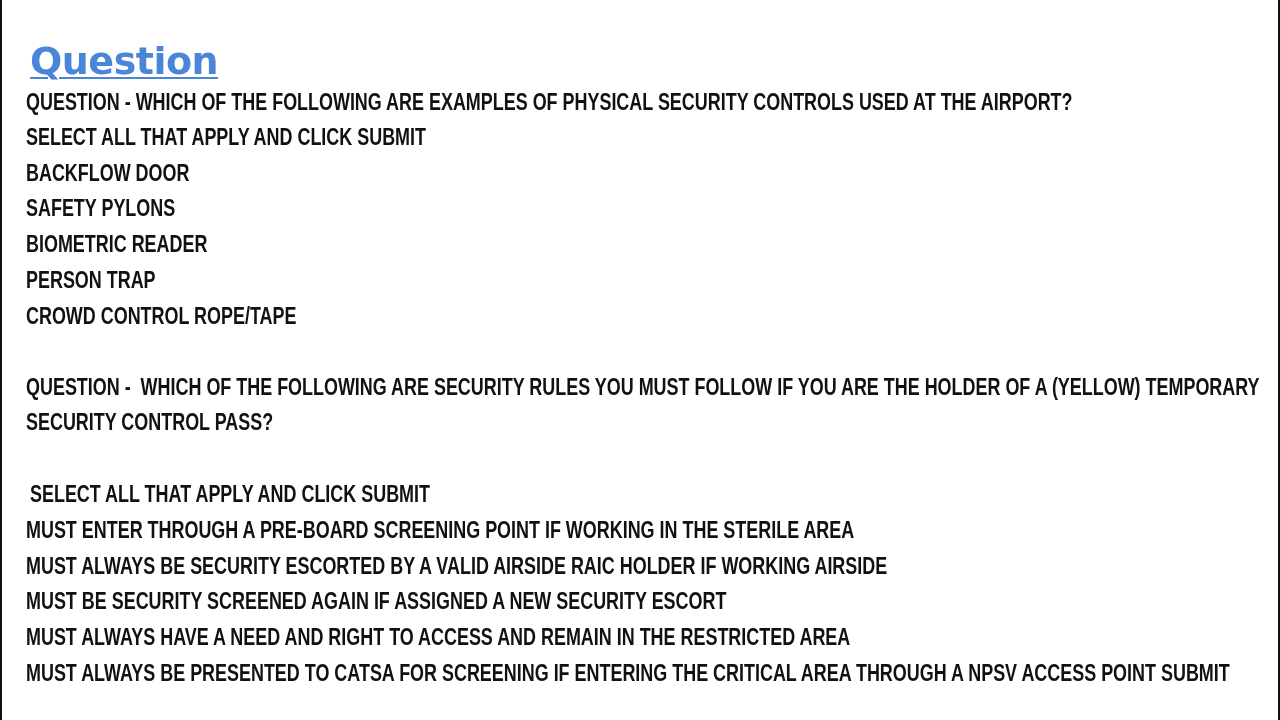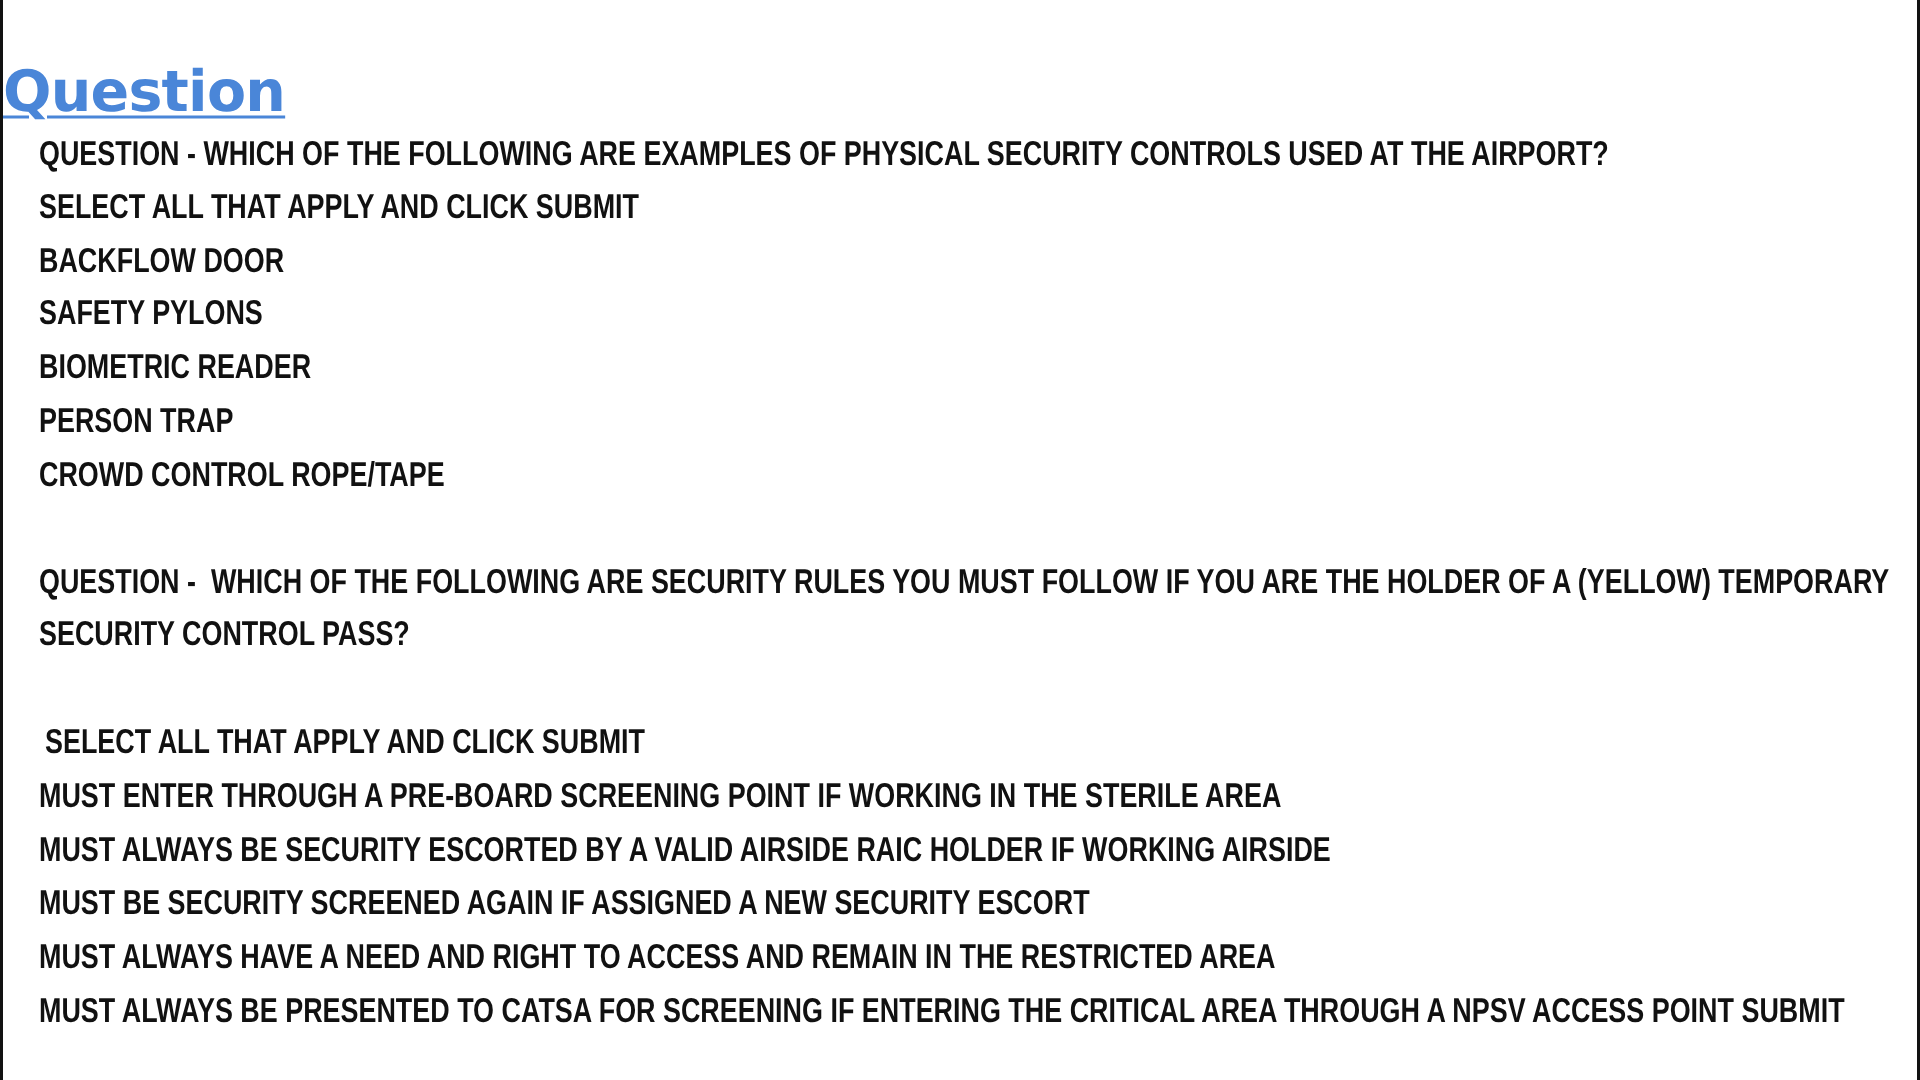--- a/index.html
+++ b/index.html
@@ -26,20 +26,21 @@
       font-family: "DejaVu Sans", sans-serif;
       font-weight: bold;
       font-size: 38px;
       line-height: 46px;
       color: #4a86d8;
       text-decoration: underline;
       text-decoration-thickness: 2px;
       text-underline-offset: 3px;
       letter-spacing: -0.5px;
       margin: 0;
+      padding-left: 28px;
     }
     .line {
       position: absolute;
       left: 24px;
       font-family: "Liberation Sans", sans-serif;
       font-weight: bold;
       font-size: 23px;
       line-height: 28px;
       color: #111111;
       white-space: nowrap;

